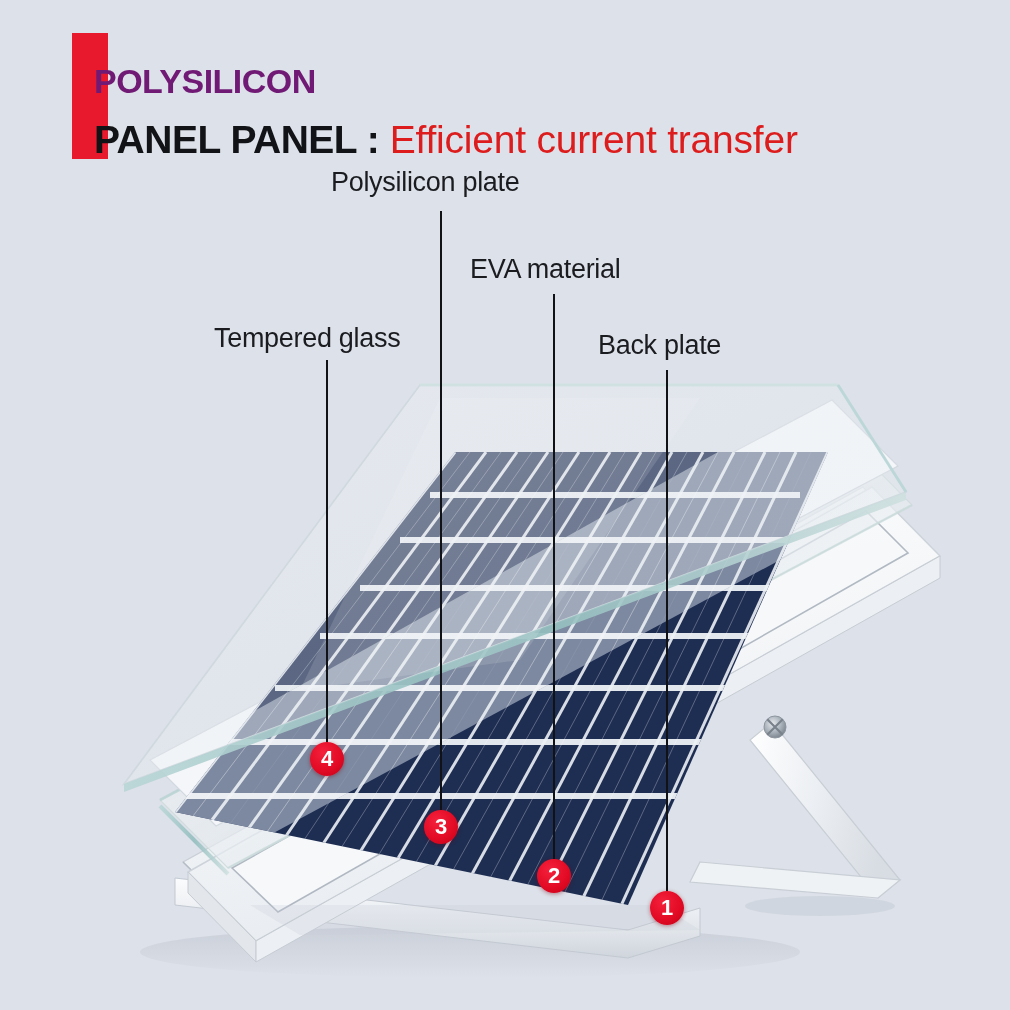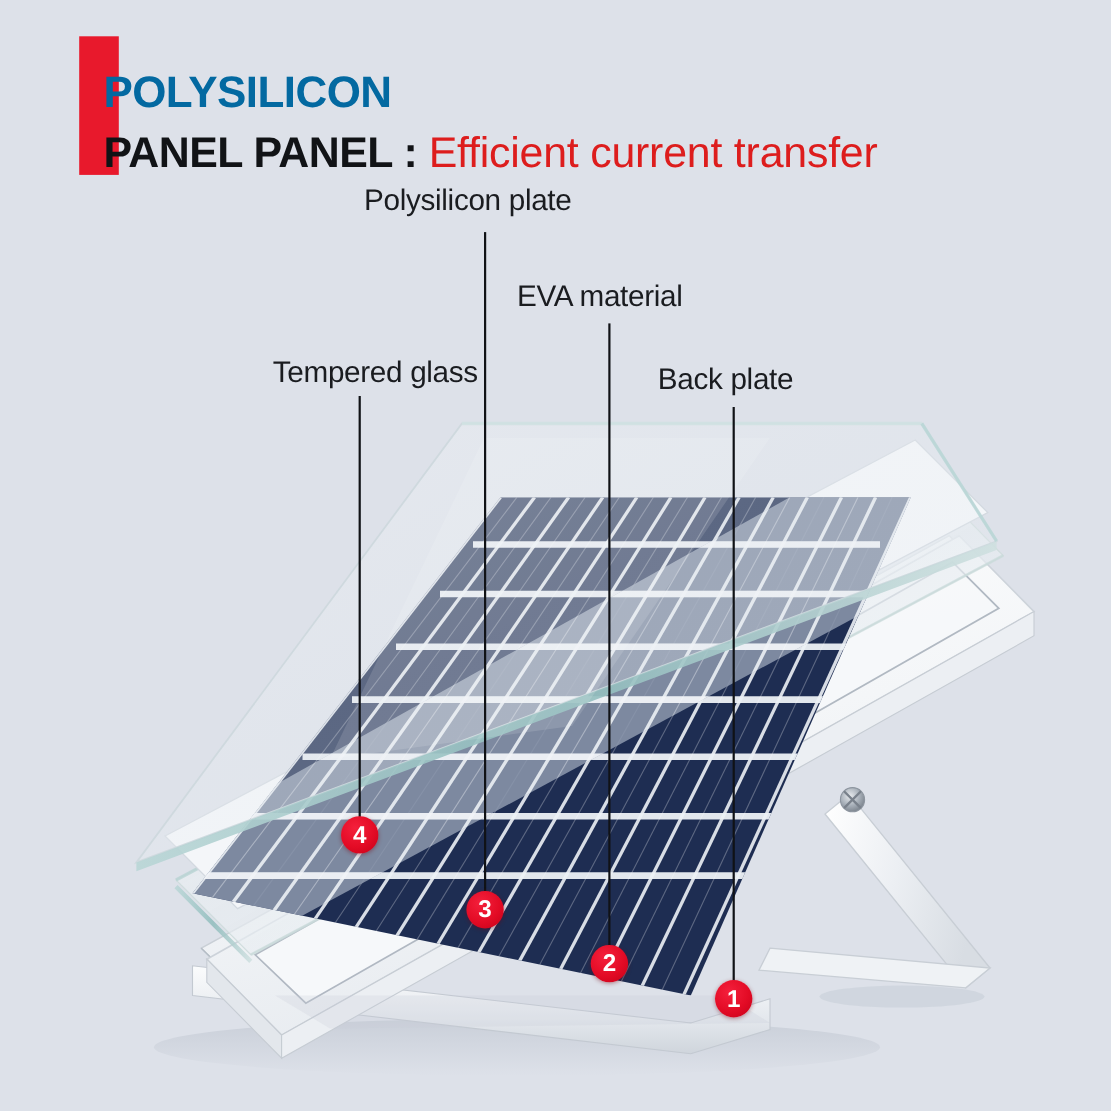--- a/index.html
+++ b/index.html
@@ -35,22 +35,22 @@
   }
   .title-line {
     position: absolute;
     left: 22px;
     white-space: nowrap;
     font-weight: bold;
     letter-spacing: -0.5px;
   }
   #title-line-1 {
     top: 32px;
-    font-size: 40px;
-    color: #0369a1;
+    font-size: 34px;
+    color: #701a75;
   }
   #title-line-2 {
     top: 88px;
     font-size: 39px;
     color: #111316;
   }
   #title-line-2 .sub {
     color: #dd1d1d;
     font-weight: normal;
     letter-spacing: -0.2px;
@@ -64,21 +64,21 @@
   
   .callout-label {
     position: absolute;
     white-space: nowrap;
     font-size: 27px;
     color: #1a1c20;
     letter-spacing: -0.3px;
   }
   #label-polysilicon-plate { left: 331px; top: 167px; }
   #label-eva-material      { left: 470px; top: 254px; }
-  #label-tempered-glass    { left: 214px; top: 323px; margin-left: 34px; }
+  #label-tempered-glass    { left: 214px; top: 323px; }
   #label-back-plate        { left: 598px; top: 330px; }
 
   
   .leader-line {
     position: absolute;
     width: 2px;
     background: #101216;
   }
   #leader-4 { left: 326px; top: 360px; height: 386px; }
   #leader-3 { left: 440px; top: 211px; height: 603px; }

